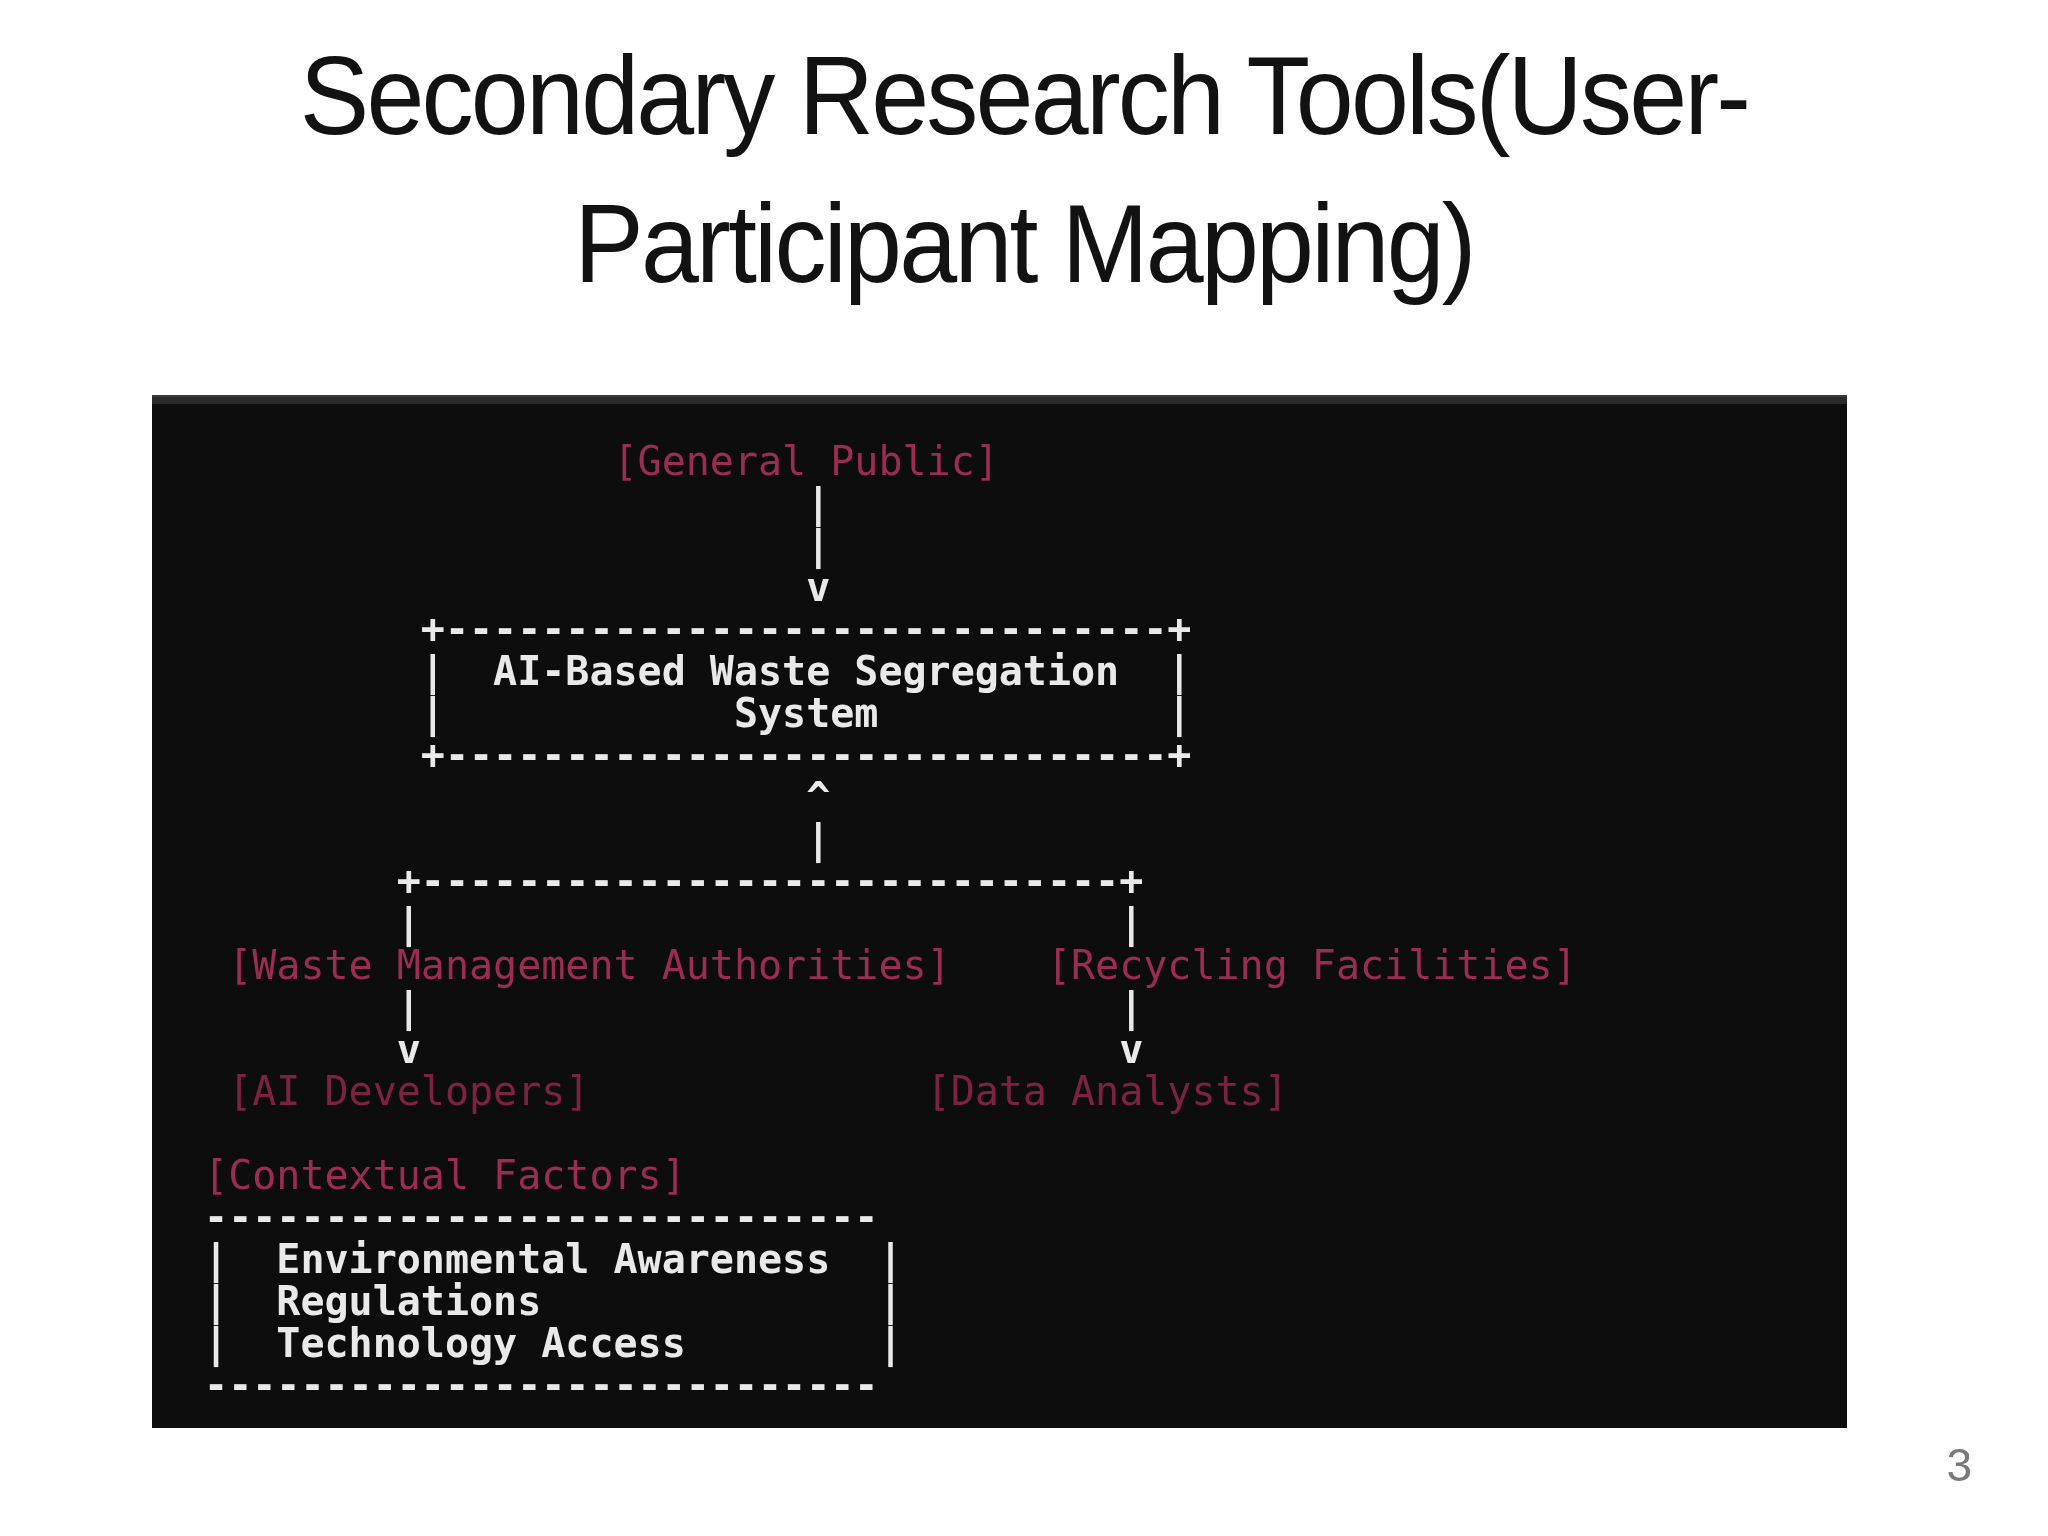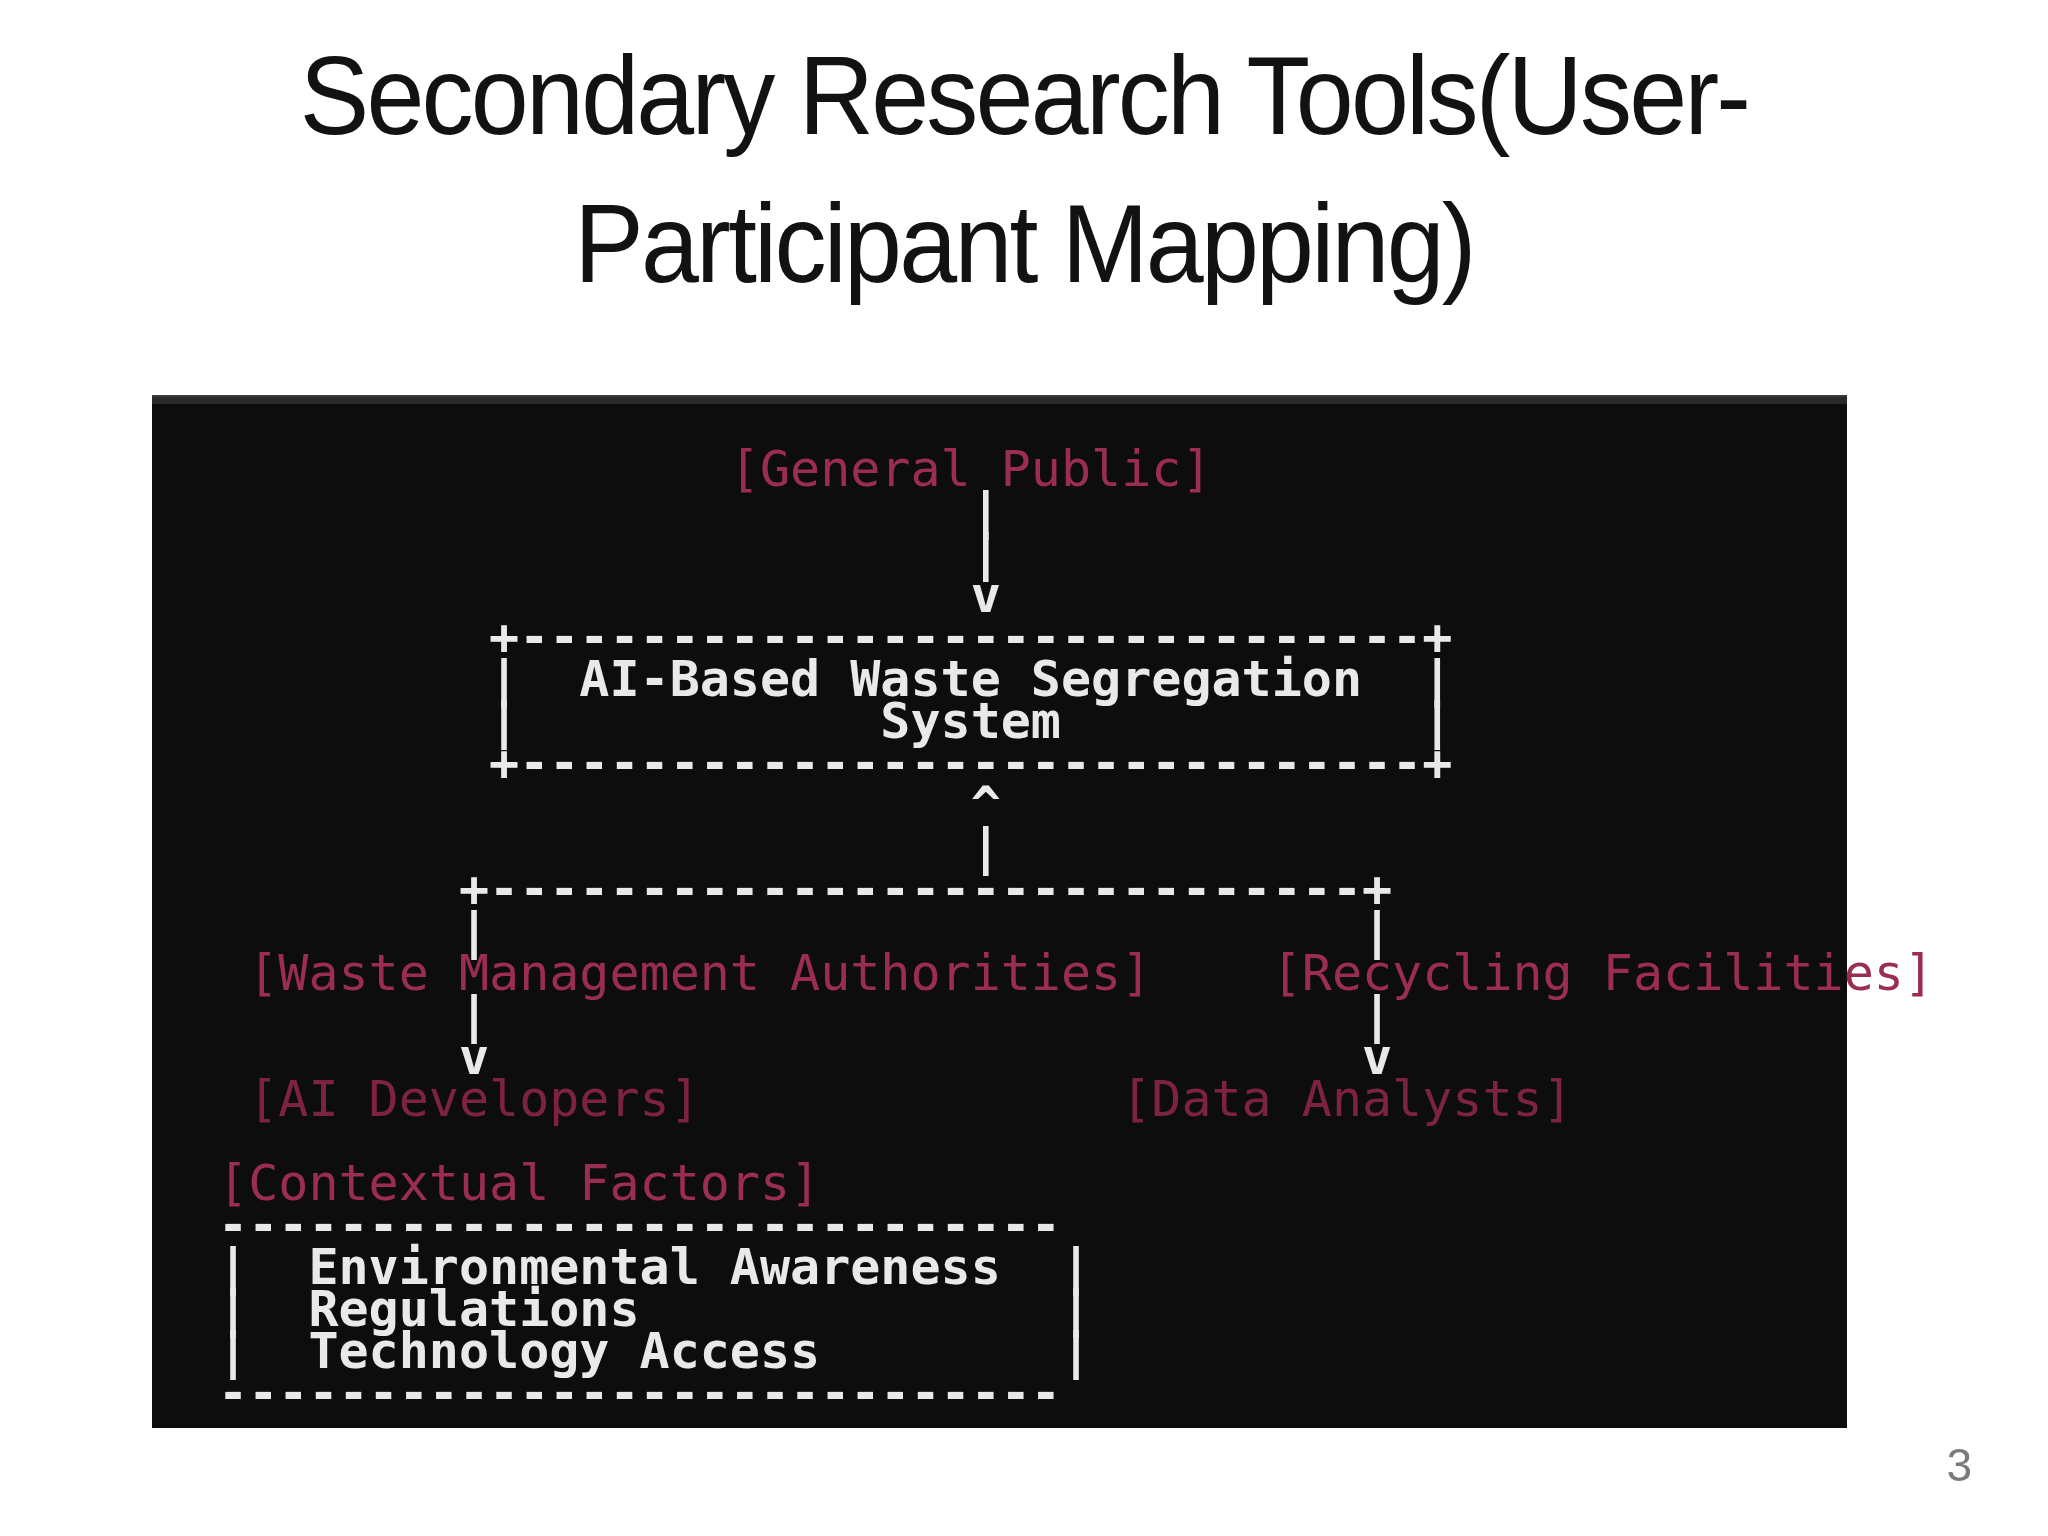--- a/index.html
+++ b/index.html
@@ -50,23 +50,23 @@
     width: 100%;
     height: 9px;
     background: #2a2a2a;
     border-top: 2px solid #3a3a3a;
     box-sizing: border-box;
   }
   .ascii {
     position: absolute;
     left: 24px;
     top: 41px;
-    margin: 12px;
+    margin: 4px;
     font-family: "DejaVu Sans Mono", monospace;
-    font-size: 50px;
+    font-size: 40px;
     line-height: 42px;
     white-space: pre;
   }
   .dline {
     white-space: pre;
     font-weight: 700;
     min-height: 42px;
   }
   .dline.accent { font-weight: 400; }
   .page-number {

